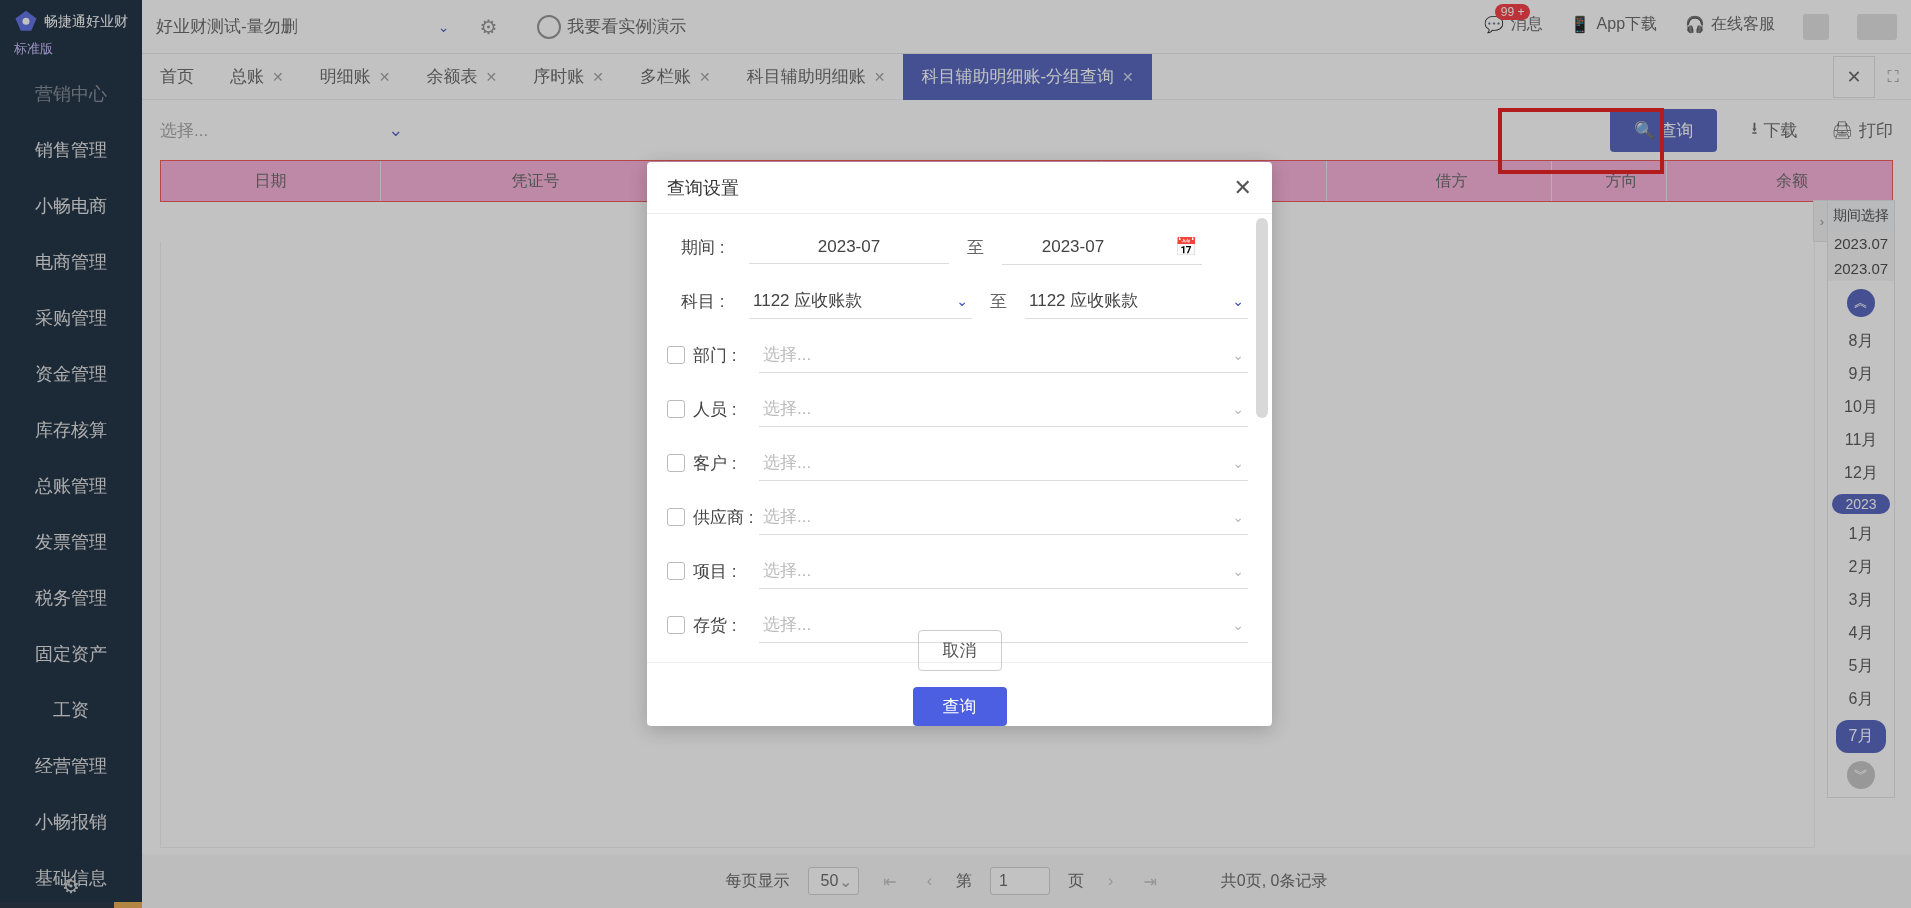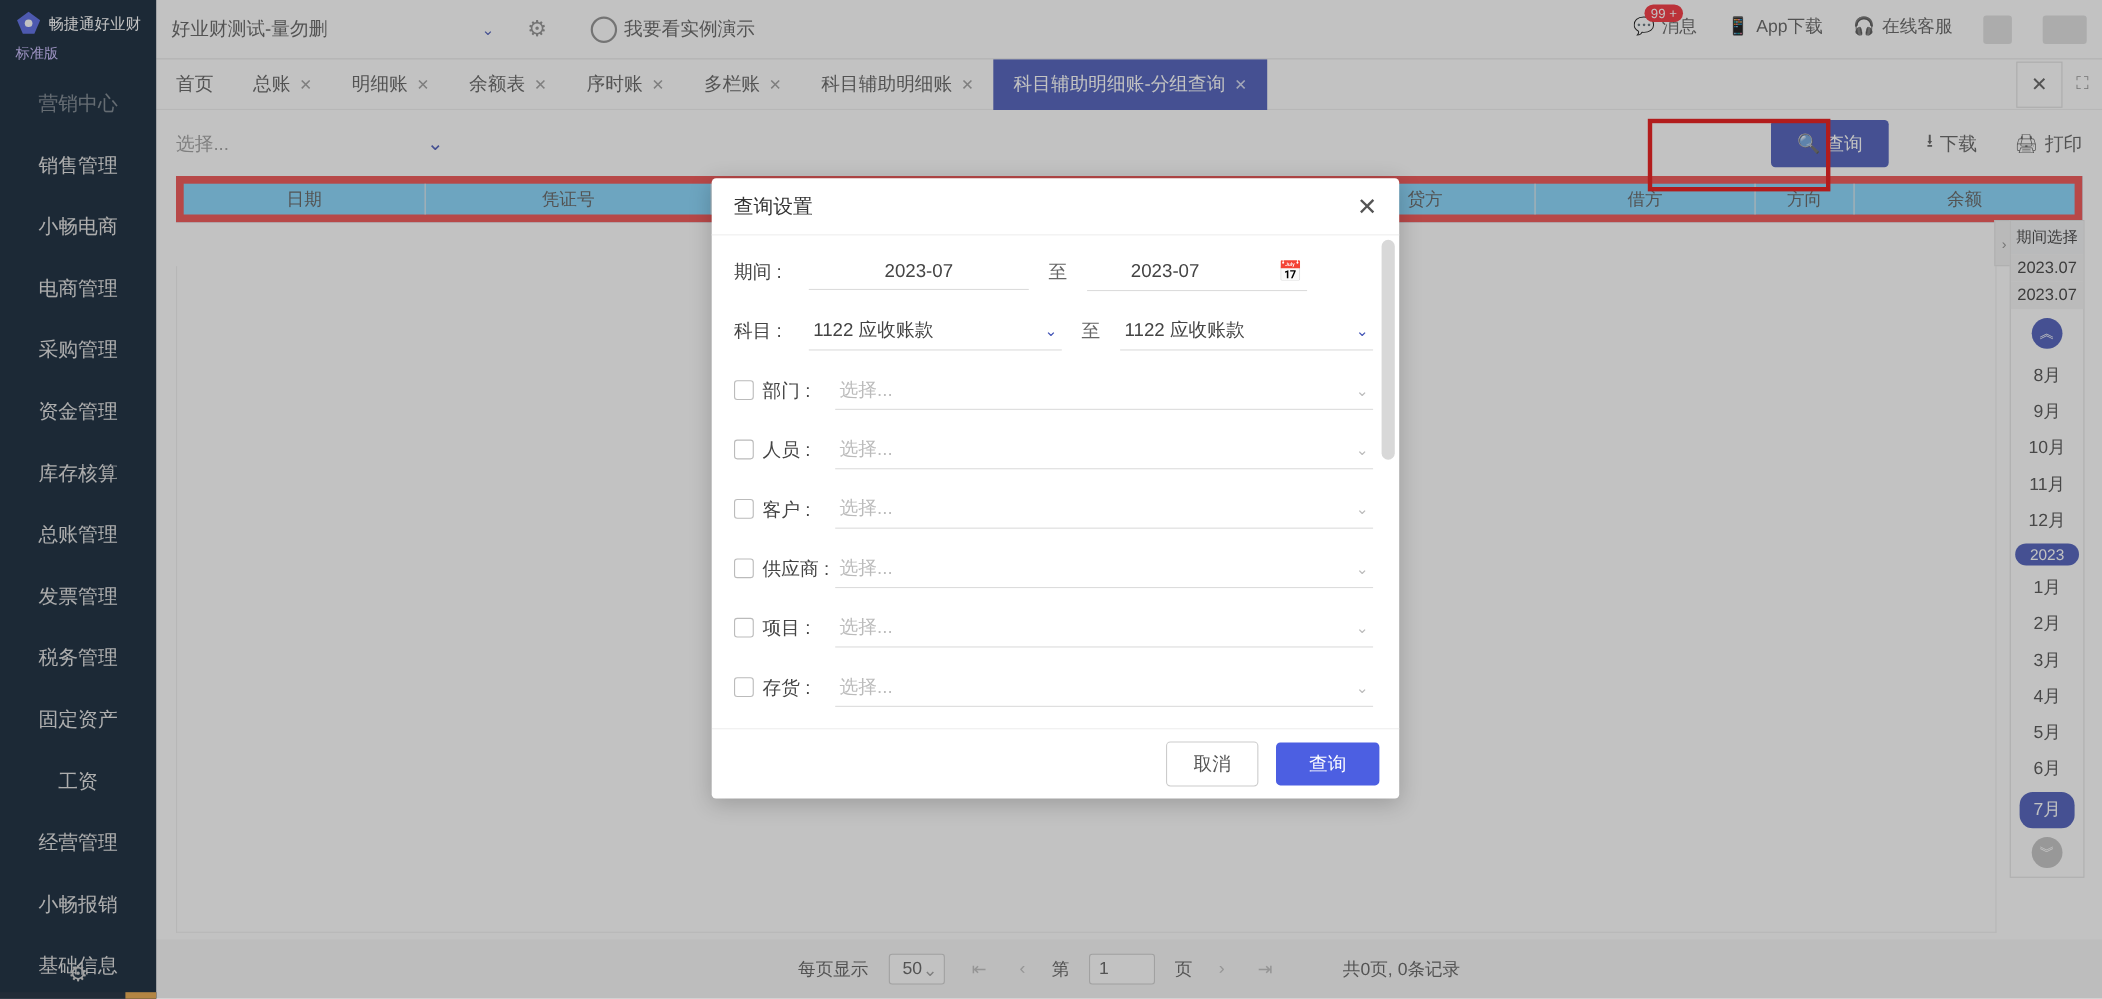--- a/index.html
+++ b/index.html
@@ -31,21 +31,21 @@
 .tab.active .close-x { color: #d0d6f0; }
 .tab-end-close { margin-left: auto; width: 42px; height: 42px; border: 1px solid #ddd; display: flex; align-items: center; justify-content: center; font-size: 18px; color: #555; }
 .tab-expand { width: 36px; display: flex; align-items: center; justify-content: center; color: #888; }
 .toolbar-row { height: 60px; display: flex; align-items: center; padding: 0 18px; justify-content: space-between; }
 .select-ph { font-size: 17px; color: #999; display: flex; align-items: center; }
 .select-ph .caret { margin-left: 180px; color: #3f51b5; font-size: 18px; }
 .toolbar-right { display: flex; align-items: center; gap: 34px; }
 .query-btn { background: #3f51b5; color: #fff; padding: 10px 24px; border-radius: 4px; font-size: 17px; display: flex; align-items: center; gap: 4px; cursor: pointer; }
 .toolbar-link { color: #555; font-size: 17px; display: flex; align-items: center; gap: 6px; }
 .highlight-box { position: absolute; left: 1498px; top: 108px; width: 166px; height: 66px; border: 4px solid #e60000; z-index: 20; pointer-events: none; }
-.table-head { height: 42px; background: #7dd3fc; display: flex; border: 7px solid #ef4444; margin: 0 18px; }
+.table-head { height: 42px; background: #f9a8d4; display: flex; border: 1px solid #ef4444; margin: 0 18px; gap: 25px; }
 .th { flex: 1; display: flex; align-items: center; justify-content: center; font-size: 16px; color: #555; border-right: 1px solid #e8e8e8; }
 .th:last-child { border-right: none; }
 .th-date { flex: 0 0 220px; }
 .th-voucher { flex: 0 0 260px; }
 .th-summary { flex: 1.6; }
 .th-debit, .th-credit, .th-balance { flex: 0 0 200px; }
 .th-dir { flex: 0 0 90px; }
 .table-body { position: absolute; left: 18px; right: 96px; top: 242px; bottom: 60px; border: 1px solid #eee; border-top: none; }
 .period-panel { position: absolute; right: 16px; top: 200px; width: 68px; background: #fff; border: 1px solid #e2e2e2; z-index: 4; }
 .period-head { background: #f2f3f5; font-size: 14px; color: #333; text-align: center; padding: 6px 0; }
@@ -58,31 +58,31 @@
 .footer { position: absolute; bottom: 0; left: 0; right: 0; height: 54px; background: #f7f7f7; display: flex; align-items: center; justify-content: center; padding: 0 30px; gap: 18px; font-size: 16px; color: #555; }
 .page-size { border: 1px solid #ccc; background: #fff; padding: 4px 20px 4px 12px; border-radius: 3px; position: relative; }
 .page-nav-btn { color: #bbb; padding: 0 6px; cursor: pointer; }
 .page-input { border: 1px solid #ccc; background: #fff; width: 60px; padding: 4px 8px; border-radius: 3px; }
 .overlay { position: absolute; inset: 0; background: rgba(80,80,80,0.35); z-index: 50; }
 .modal { position: absolute; left: 647px; top: 162px; width: 625px; background: #fff; border-radius: 4px; z-index: 60; box-shadow: 0 4px 20px rgba(0,0,0,0.2); }
 .modal-head { height: 52px; display: flex; align-items: center; padding: 0 20px; font-size: 18px; color: #333; border-bottom: 1px solid #eee; }
 .modal-close { margin-left: auto; font-size: 22px; color: #555; cursor: pointer; }
 .modal-body { max-height: 448px; overflow-y: auto; padding: 16px 24px 4px 20px; }
 .form-row { display: flex; align-items: center; margin-bottom: 18px; font-size: 17px; color: #444; }
-.form-label { width: 68px; }
+.form-label { width: 68px; margin-left: 14px; }
 .form-label-chk { display: flex; align-items: center; gap: 8px; width: 92px; }
 .chk { width: 18px; height: 18px; border: 1px solid #bbb; border-radius: 3px; }
 .form-field { flex: 1; border-bottom: 1px solid #dcdcdc; padding: 6px 4px; display: flex; align-items: center; }
 .form-field.short { flex: 0 0 200px; }
 .sep { margin: 0 18px; color: #666; }
 .caret-blue { color: #3f51b5; margin-left: auto; font-size: 14px; }
 .caret-gray { color: #bbb; margin-left: auto; font-size: 14px; }
 .cal-icon { color: #3f51b5; margin-left: auto; font-size: 18px; }
 .ph { color: #bbb; }
-.modal-foot { height: 64px; display: flex; align-items: center; justify-content: flex-end; padding: 0 18px; gap: 16px; border-top: 1px solid #eee; }
+.modal-foot { height: 64px; display: flex; align-items: center; justify-content: flex-end; padding: 0 18px; gap: 16px; border-top: 1px solid #eee; flex-direction: column; }
 .btn-outline { border: 1px solid #ccc; color: #555; padding: 8px 24px; border-radius: 4px; font-size: 17px; cursor: pointer; }
 .btn-primary { background: #4c5fe2; color: #fff; padding: 8px 30px; border-radius: 4px; font-size: 17px; cursor: pointer; }
 .modal-scroll { position: absolute; right: 2px; top: 56px; bottom: 68px; width: 14px; }
 .modal-scroll-thumb { position: absolute; top: 0; width: 12px; height: 200px; background: #d8d8d8; border-radius: 6px; }
 .table-right-toggle { position: absolute; right: 80px; top: 200px; width: 18px; height: 42px; background: #f2f2f2; border: 1px solid #e2e2e2; display: flex; align-items: center; justify-content: center; color: #888; font-size: 13px; }
 </style>
 </head>
 <body>
 
 <div class="sidebar">

